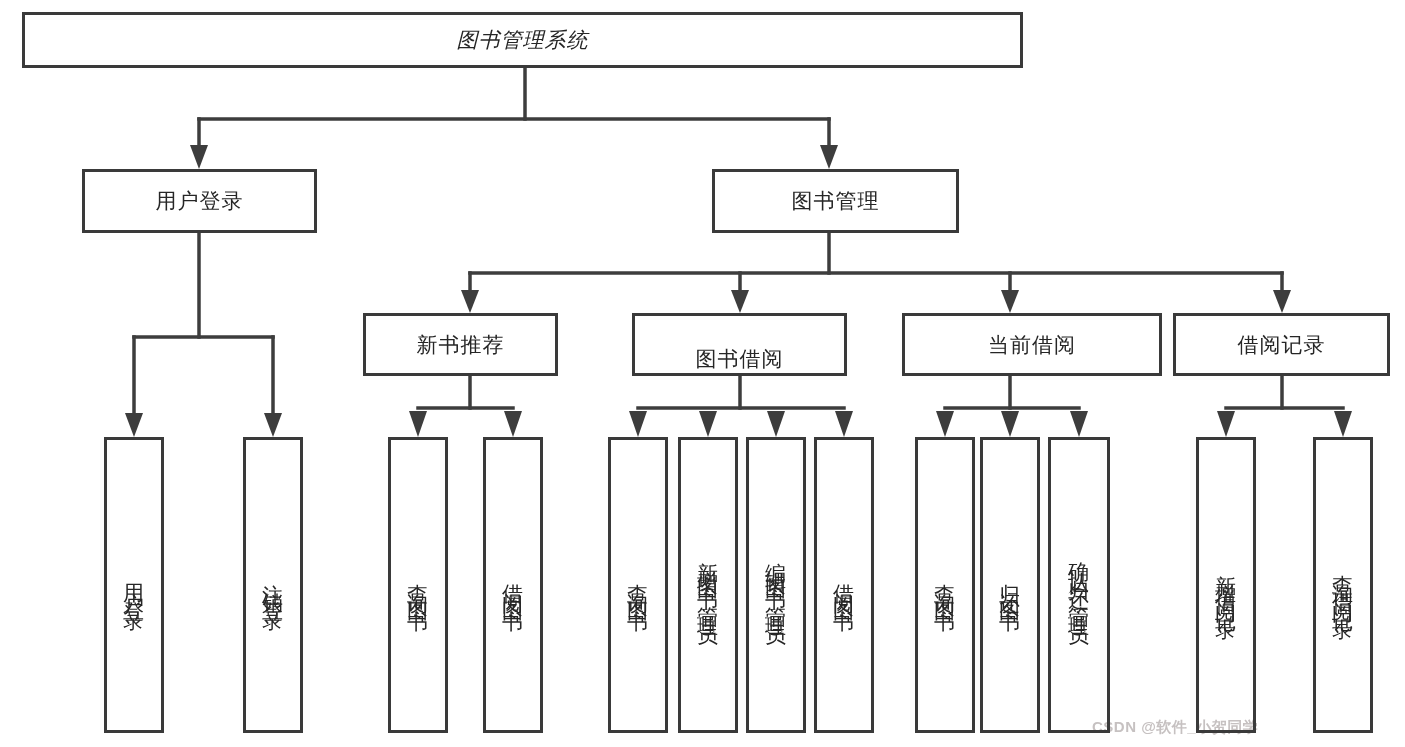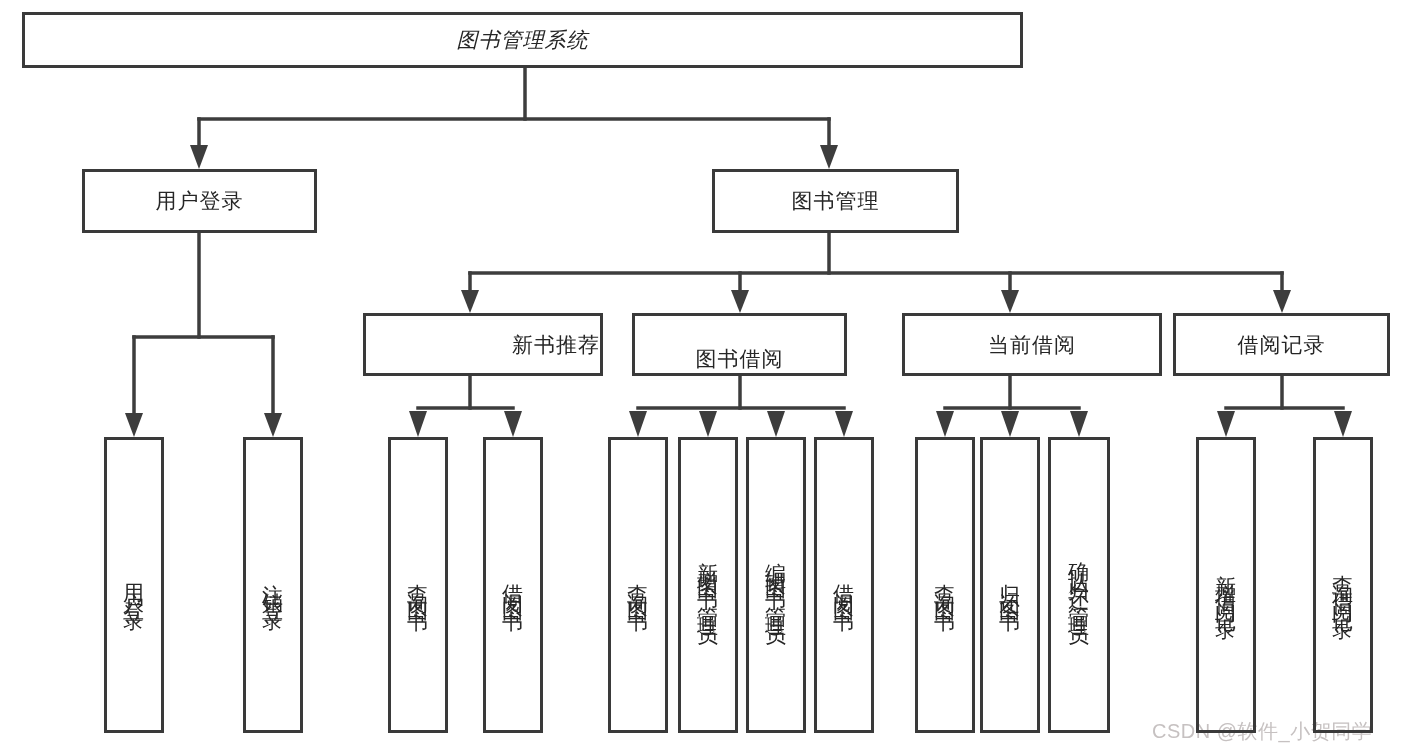--- a/index.html
+++ b/index.html
@@ -16,34 +16,34 @@
   .hbox{font-size:21px;letter-spacing:1px;white-space:nowrap;}
   .vbox{overflow:hidden;}
   .vbox .vtxt{
     writing-mode:vertical-rl;text-orientation:mixed;
     font-size:21px;letter-spacing:9px;line-height:1;color:#262626;
   }
   
   .n-root{left:22px;top:12px;width:1001px;height:56px;font-style:italic;}
   .n-userlogin{left:82px;top:169px;width:235px;height:64px;}
   .n-bookmgmt{left:712px;top:169px;width:247px;height:64px;text-align:center;}
-  .n-newrec{left:363px;top:313px;width:240px;height:63px;justify-content:flex-end;}
+  .n-newrec{left:363px;top:313px;width:195px;height:63px;}
   .n-borrow{left:632px;top:313px;width:215px;height:63px;align-items:flex-end;}
   .n-current{left:902px;top:313px;width:260px;height:63px;}
   .n-records{left:1173px;top:313px;width:217px;height:63px;}
   .leaf{top:437px;width:60px;height:296px;}
   .l-1{left:104px;} .l-2{left:243px;}
   .l-3{left:388px;} .l-4{left:483px;}
   .l-5{left:608px;} .l-6{left:678px;} .l-7{left:746px;} .l-8{left:814px;}
   .l-9{left:915px;} .l-10{left:980px;} .l-11{left:1048px;width:62px;}
   .l-12{left:1196px;} .l-13{left:1313px;}
   #watermark{
-    position:absolute;left:1152px;top:718px;z-index:5;
-    font-size:20px;color:#c6c1c1;white-space:nowrap;
-    mix-blend-mode:darken;letter-spacing:0.5px;
+    position:absolute;left:1092px;top:718px;z-index:5;
+    font-size:15px;color:#c6c1c1;white-space:nowrap;
+    mix-blend-mode:darken;letter-spacing:0.5px;font-weight:bold;
   }
   svg line{stroke:#3d3d3d;stroke-width:3.5;stroke-linecap:square;}
   svg polygon{fill:#3d3d3d;}
 </style>
 </head>
 <body>
 
 <div id="stage">
 
   <svg id="connectors" viewBox="0 0 1405 747" xmlns="http://www.w3.org/2000/svg" aria-hidden="true">

